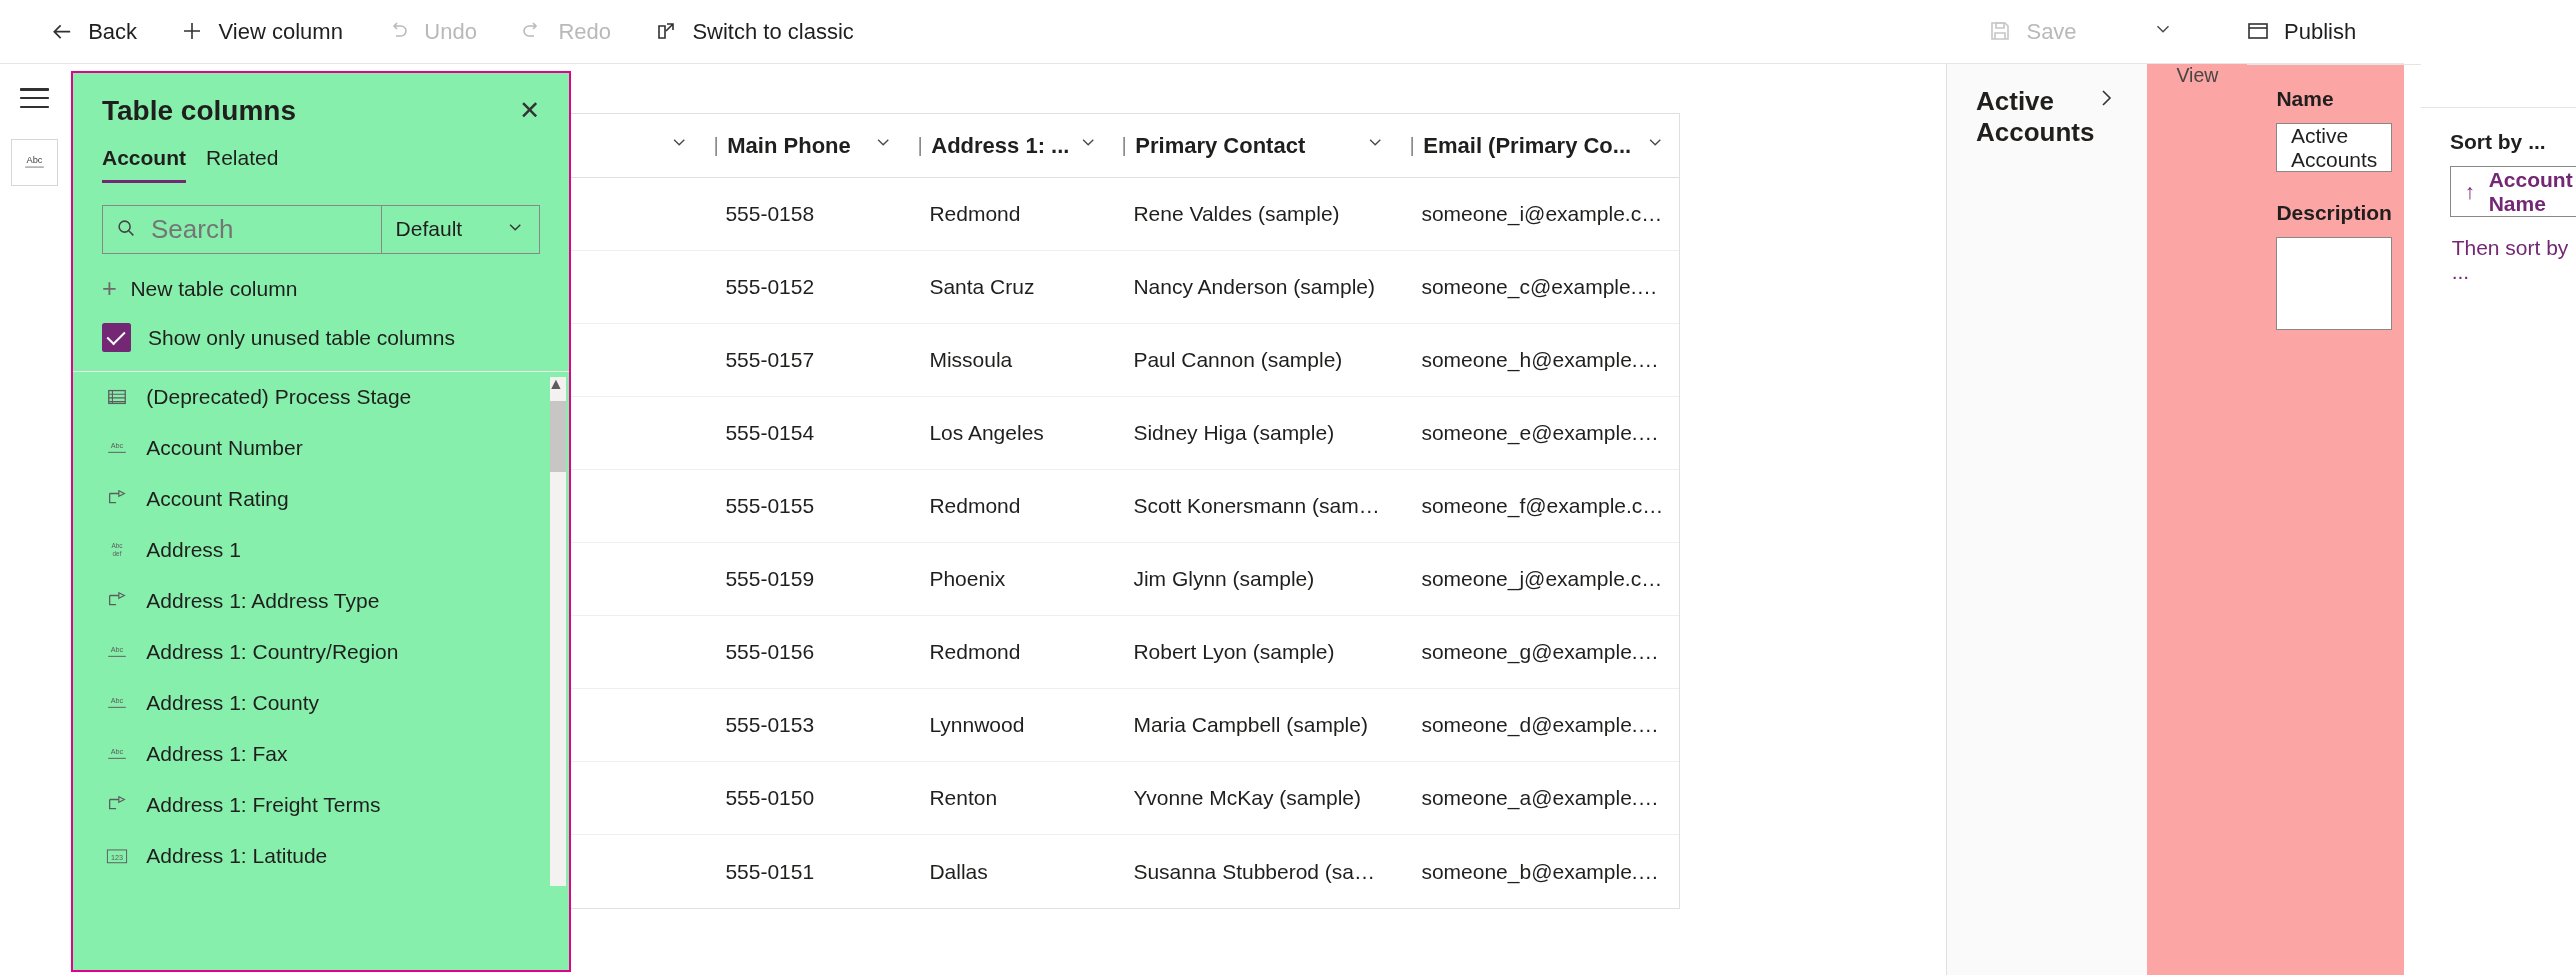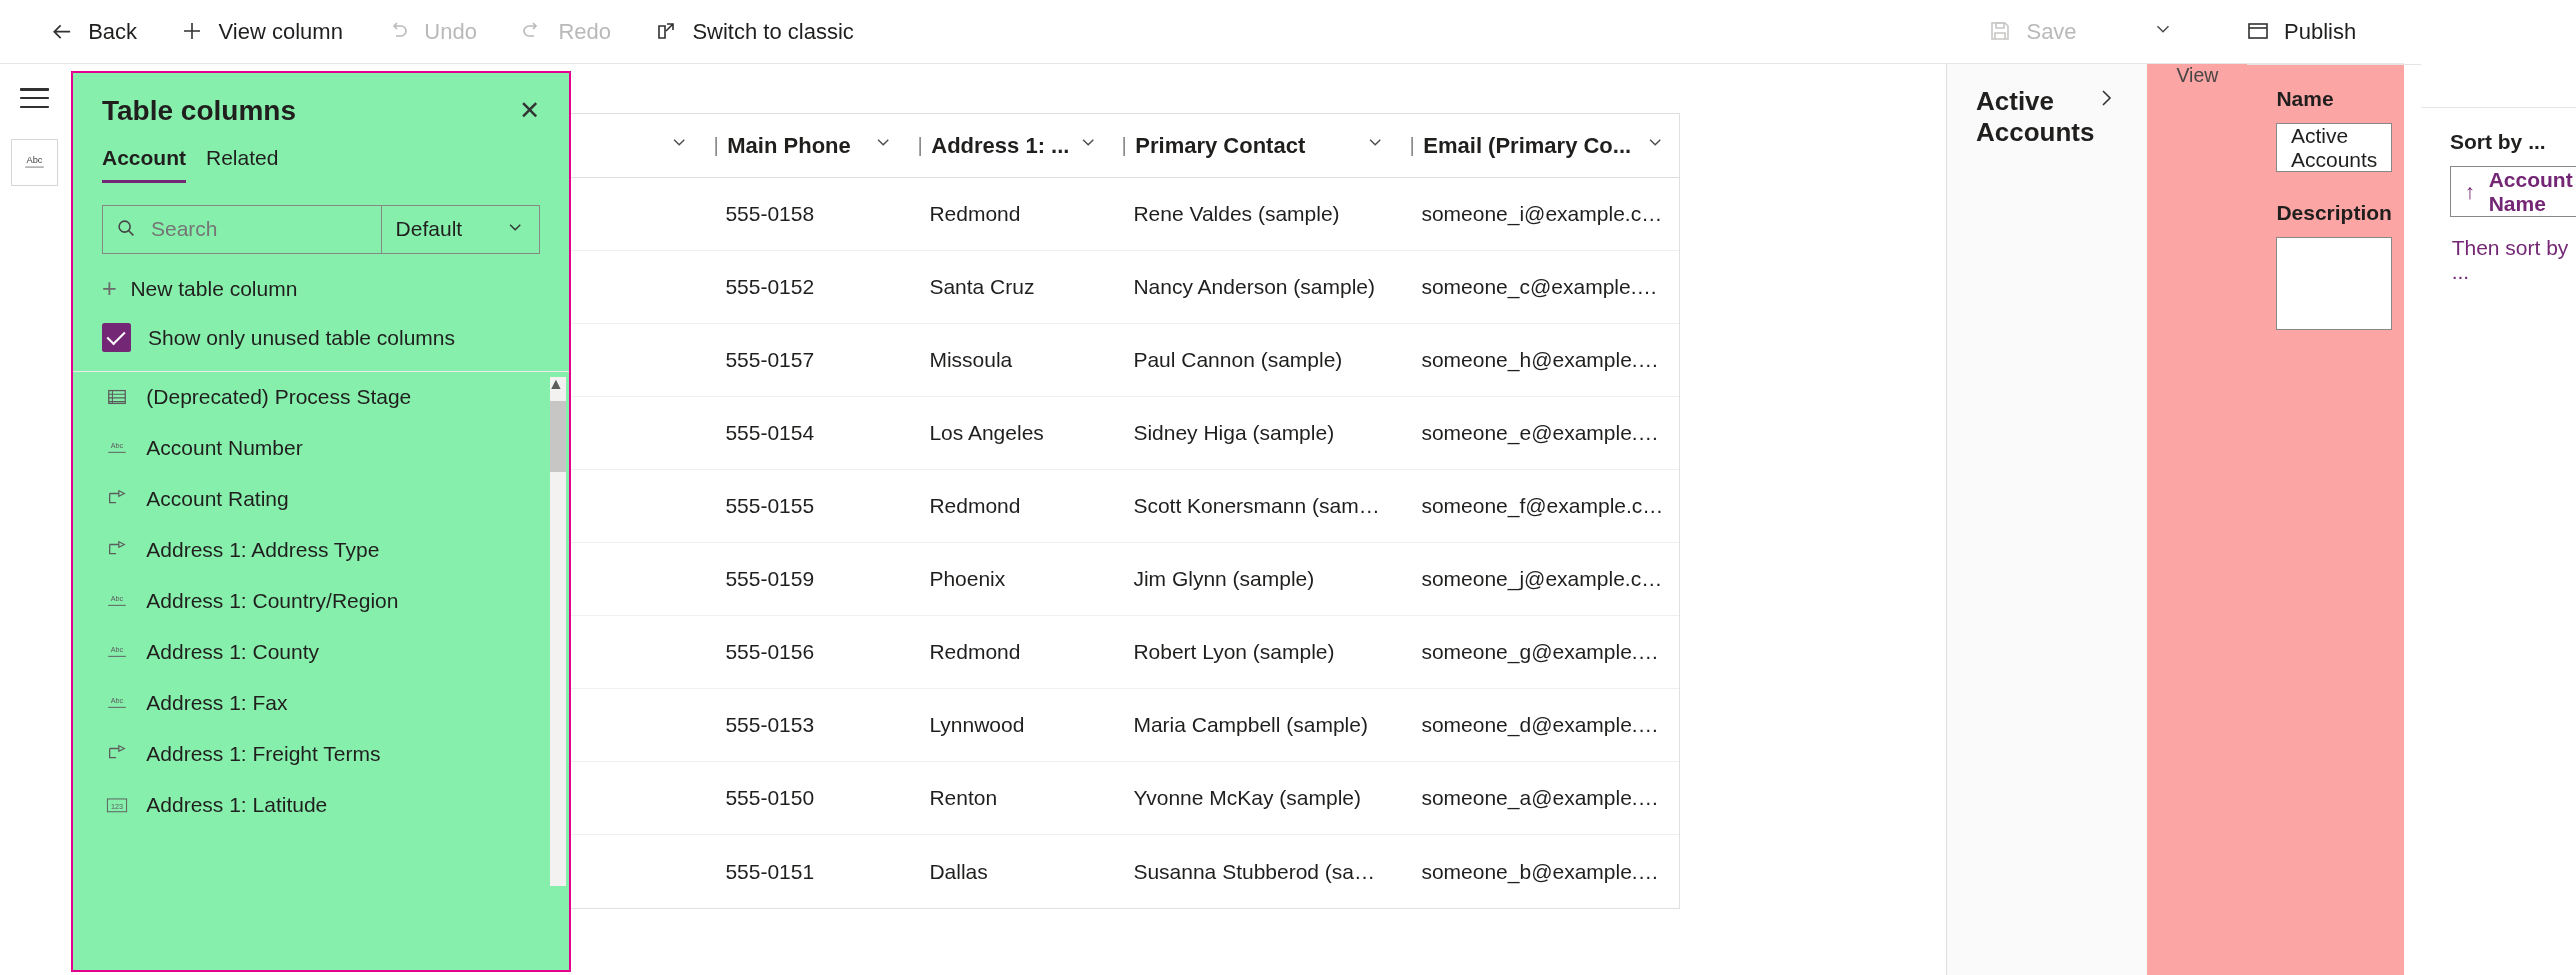--- a/index.html
+++ b/index.html
@@ -110,21 +110,21 @@
   }
   .tc-search {
     flex: 1;
     display: flex;
     align-items: center;
     gap: 12px;
     padding: 0 12px;
   }
   .tc-search input {
     border: none; outline: none;
-    font-size: 21px;
+    font-size: 26px;
     font-family: "Liberation Sans", sans-serif;
     color: #201f1e;
     width: 100%;
     background: transparent;
   }
   .tc-filter {
     width: 158px;
     border-left: 0.8px solid #8a8886;
     display: flex; align-items: center; justify-content: space-between;
     padding: 0 13.6px;
@@ -464,20 +464,29 @@
         <div class="tc-row">
           <span class="ficon">
             <svg width="22" height="22" viewBox="0 0 24 24">
                 <path d="M4 6h10M4 6v10h7" fill="none" stroke="#5c5c5c" stroke-width="1.4"></path>
                 <path d="M14 3l6 3-6 3z" fill="none" stroke="#5c5c5c" stroke-width="1.3"></path>
               </svg>
           </span>
           <span>Account Rating</span>
         </div>
 
+        <div class="tc-row">
+          <span class="ficon">
+            <svg width="24" height="22" viewBox="0 0 30 26" style="font-size:25px">
+                <text x="15" y="10" font-size="8" text-anchor="middle" fill="#5c5c5c" font-family="Liberation Sans, sans-serif">Abc</text>
+                <text x="15" y="20" font-size="8" text-anchor="middle" fill="#5c5c5c" font-family="Liberation Sans, sans-serif">def</text>
+              </svg>
+          </span>
+          <span>Address 1</span>
+        </div>
 
         <div class="tc-row">
           <span class="ficon">
             <svg width="22" height="22" viewBox="0 0 24 24">
                 <path d="M4 6h10M4 6v10h7" fill="none" stroke="#5c5c5c" stroke-width="1.4"></path>
                 <path d="M14 3l6 3-6 3z" fill="none" stroke="#5c5c5c" stroke-width="1.3"></path>
               </svg>
           </span>
           <span>Address 1: Address Type</span>
         </div>

